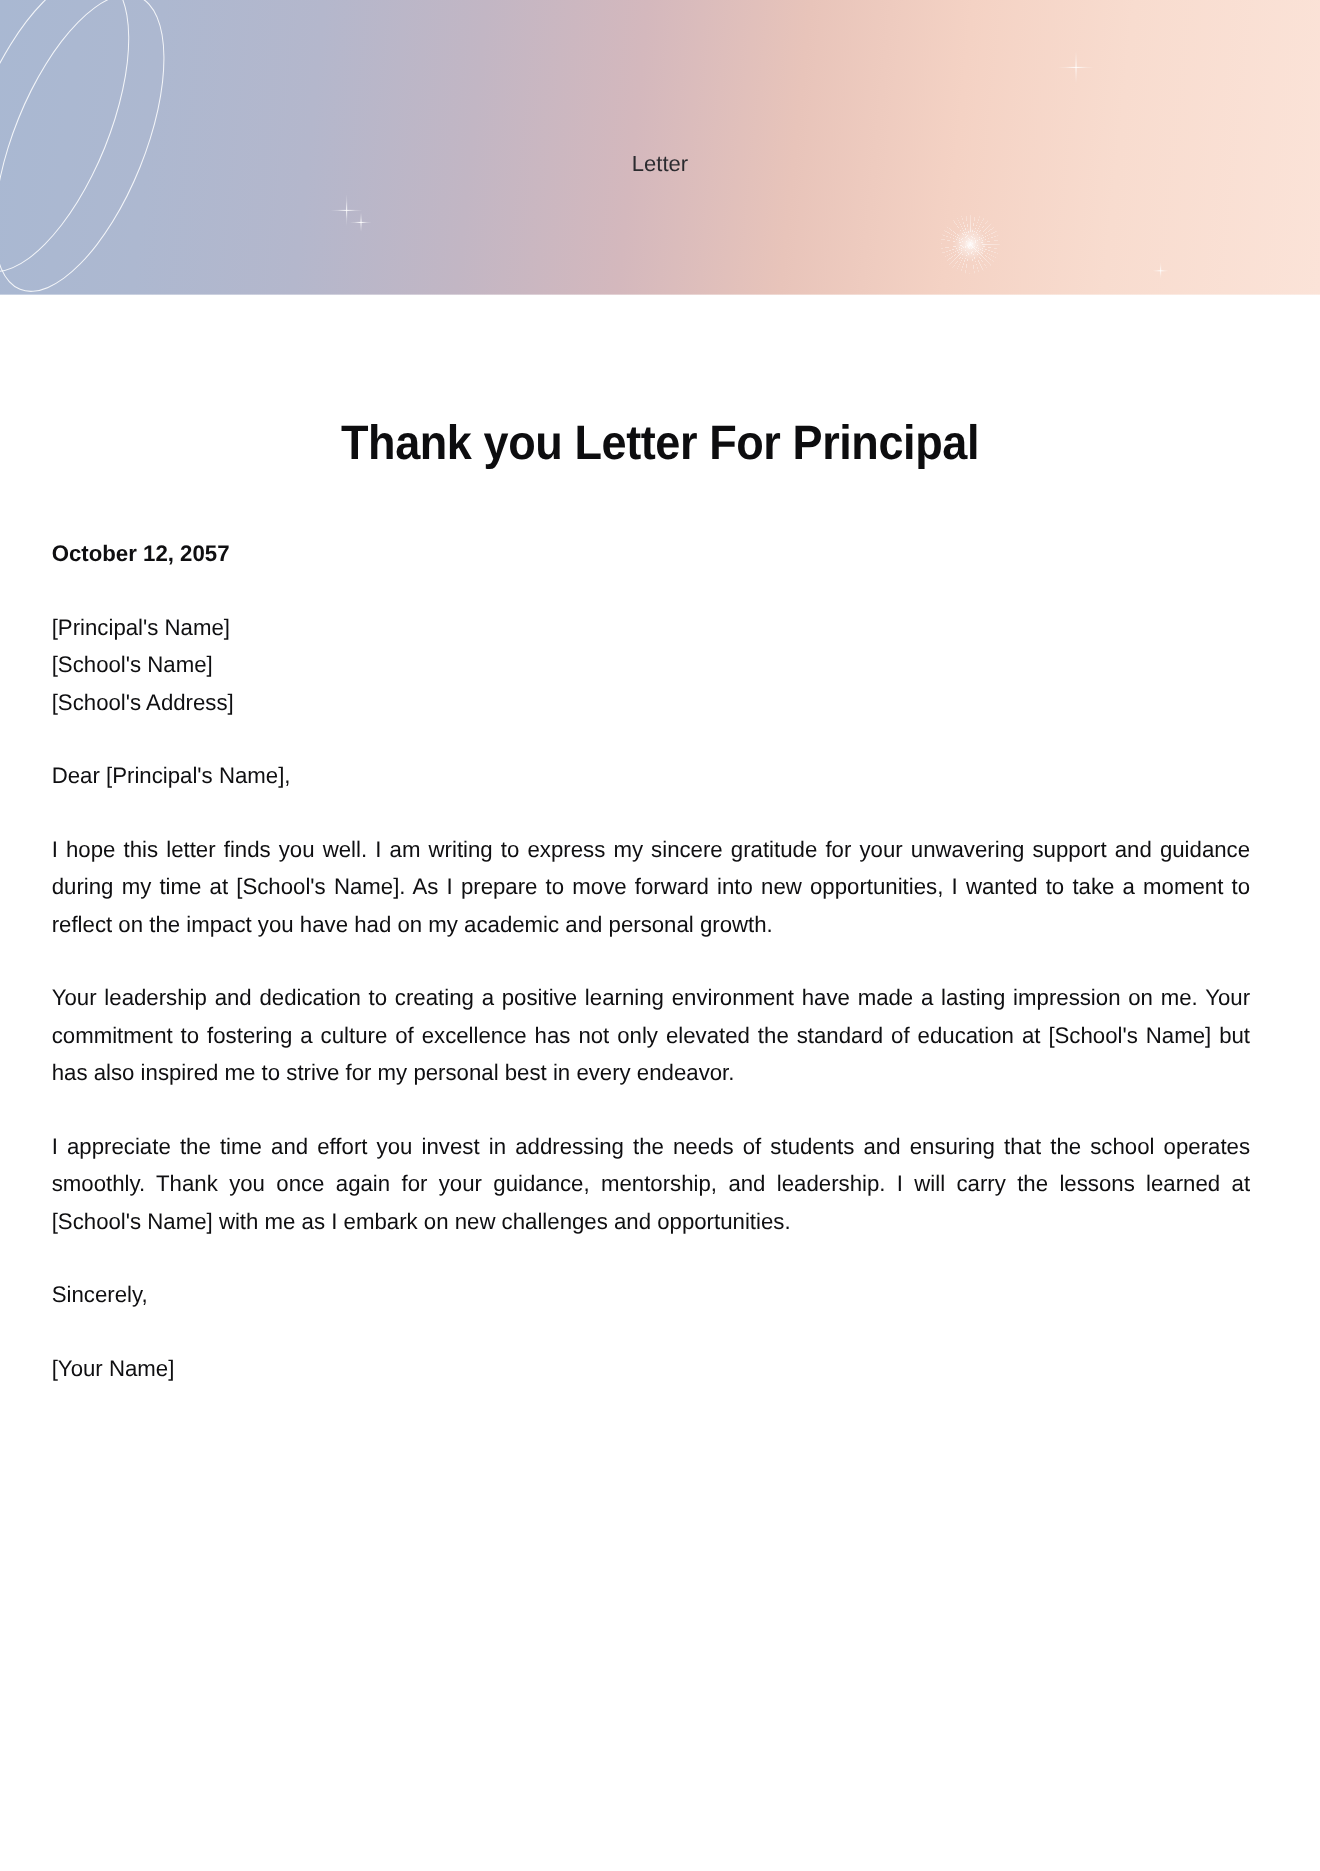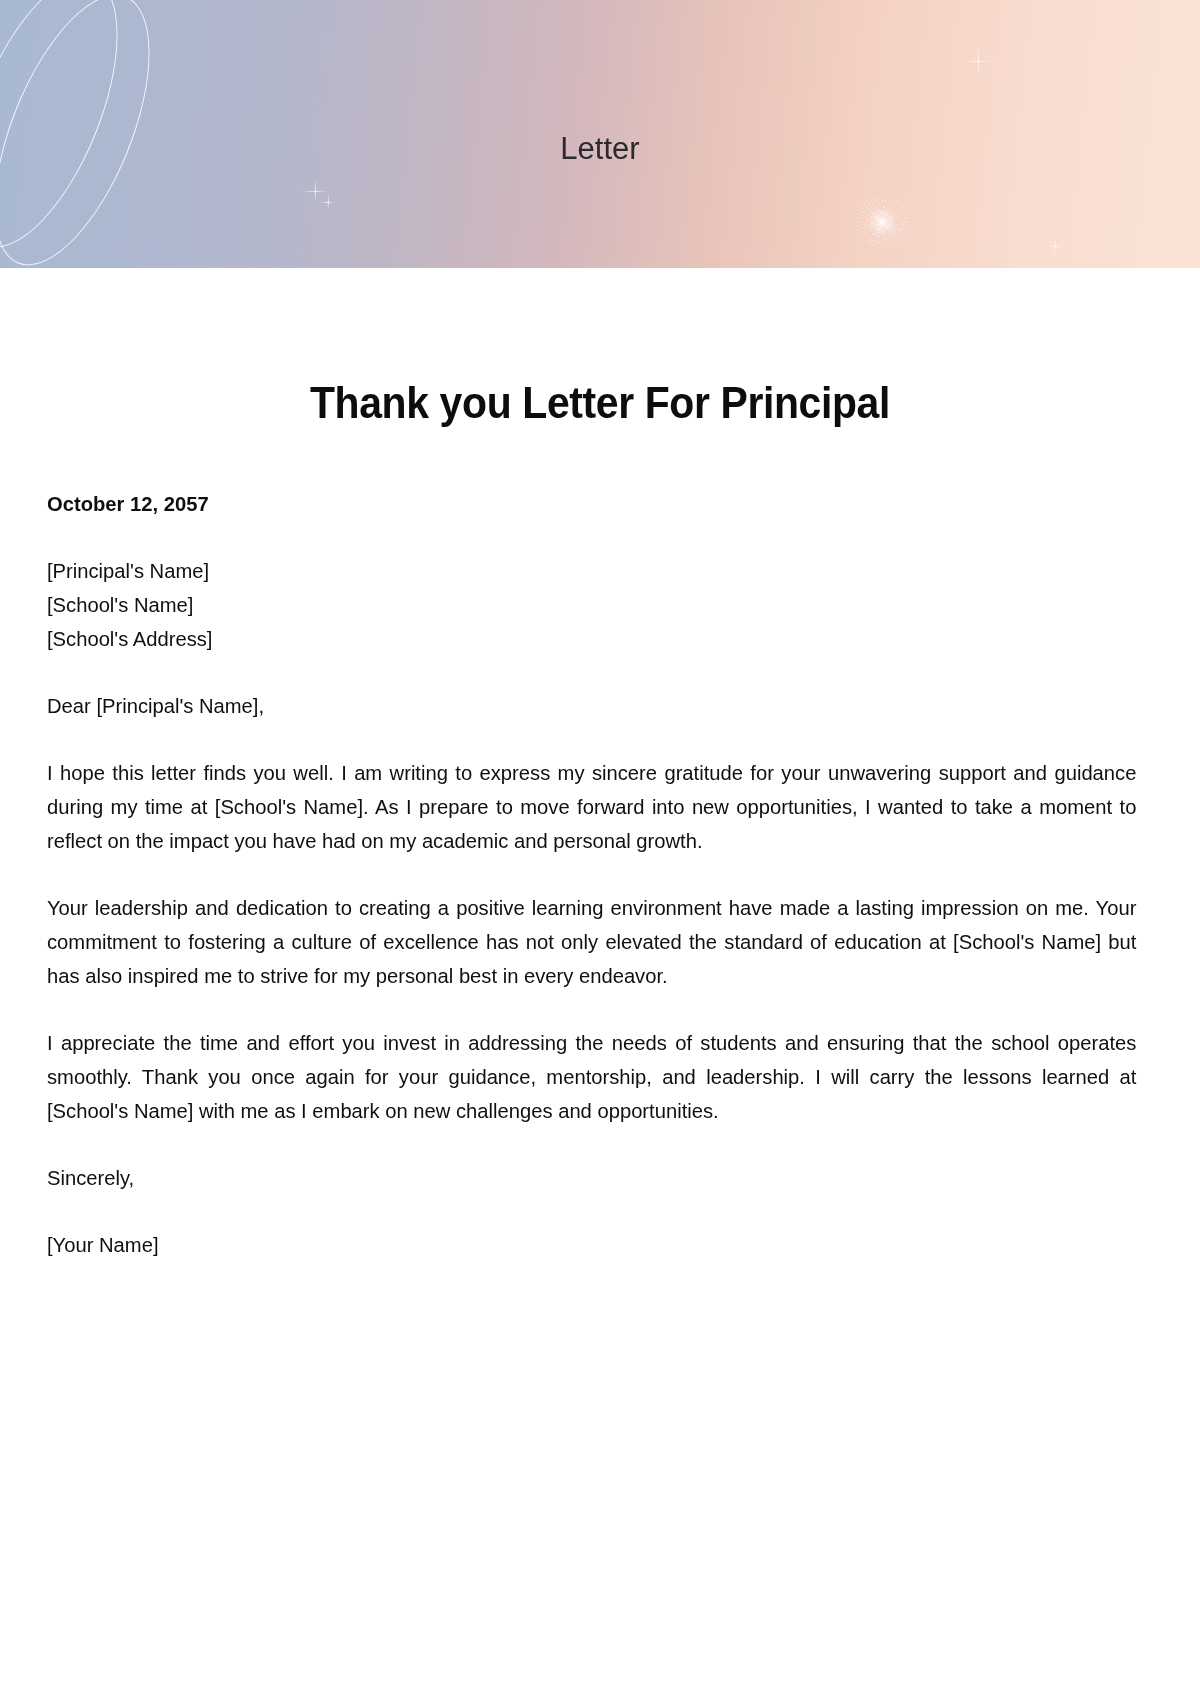--- a/index.html
+++ b/index.html
@@ -49,21 +49,21 @@
     font-size: 54px;
     line-height: 1.05;
     color: #0b0b0d;
     letter-spacing: -0.2px;
     margin: 0;
     text-align: center;
   }
   .banner-subtitle {
     margin: 16px 0 0 0;
     font-family: "Liberation Sans", sans-serif;
-    font-size: 31px;
+    font-size: 20px;
     font-weight: 400;
     color: #2b2b2f;
     text-align: center;
   }
 
   
   .rings {
     position: absolute;
     left: -60px;
     top: -38px;

